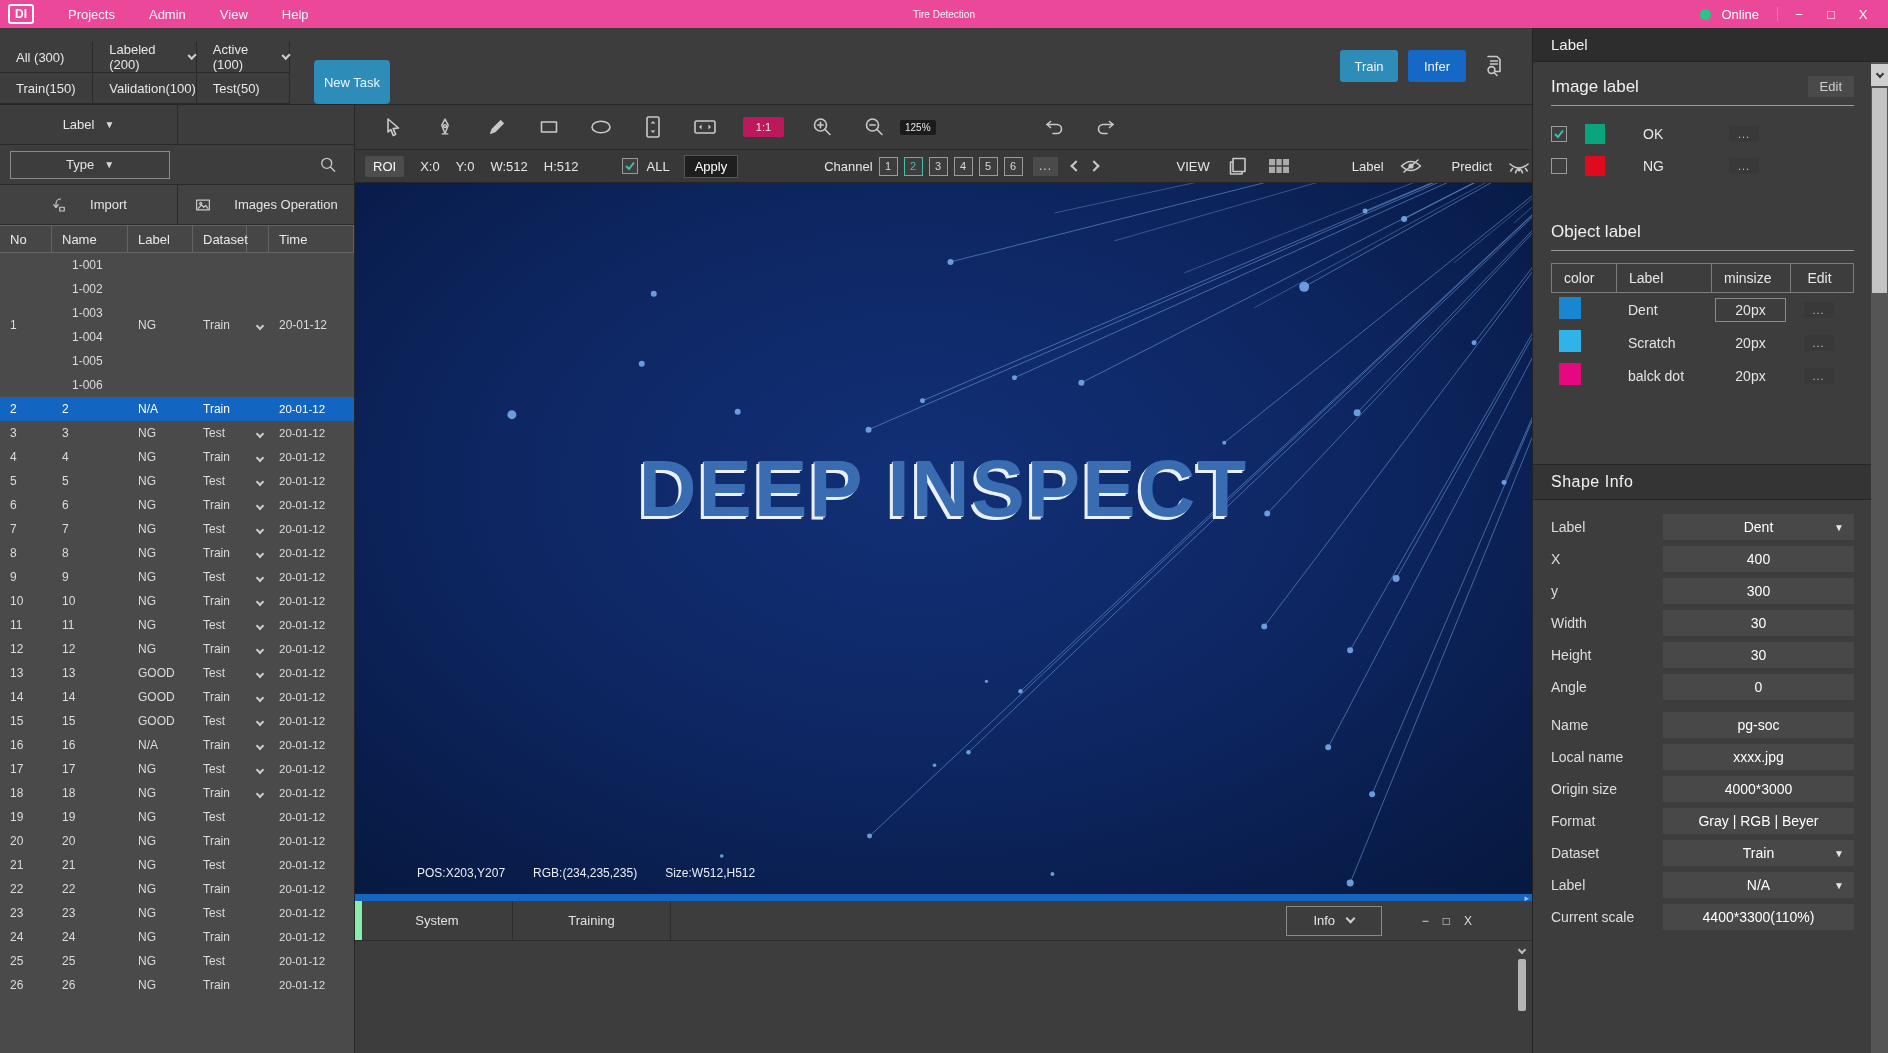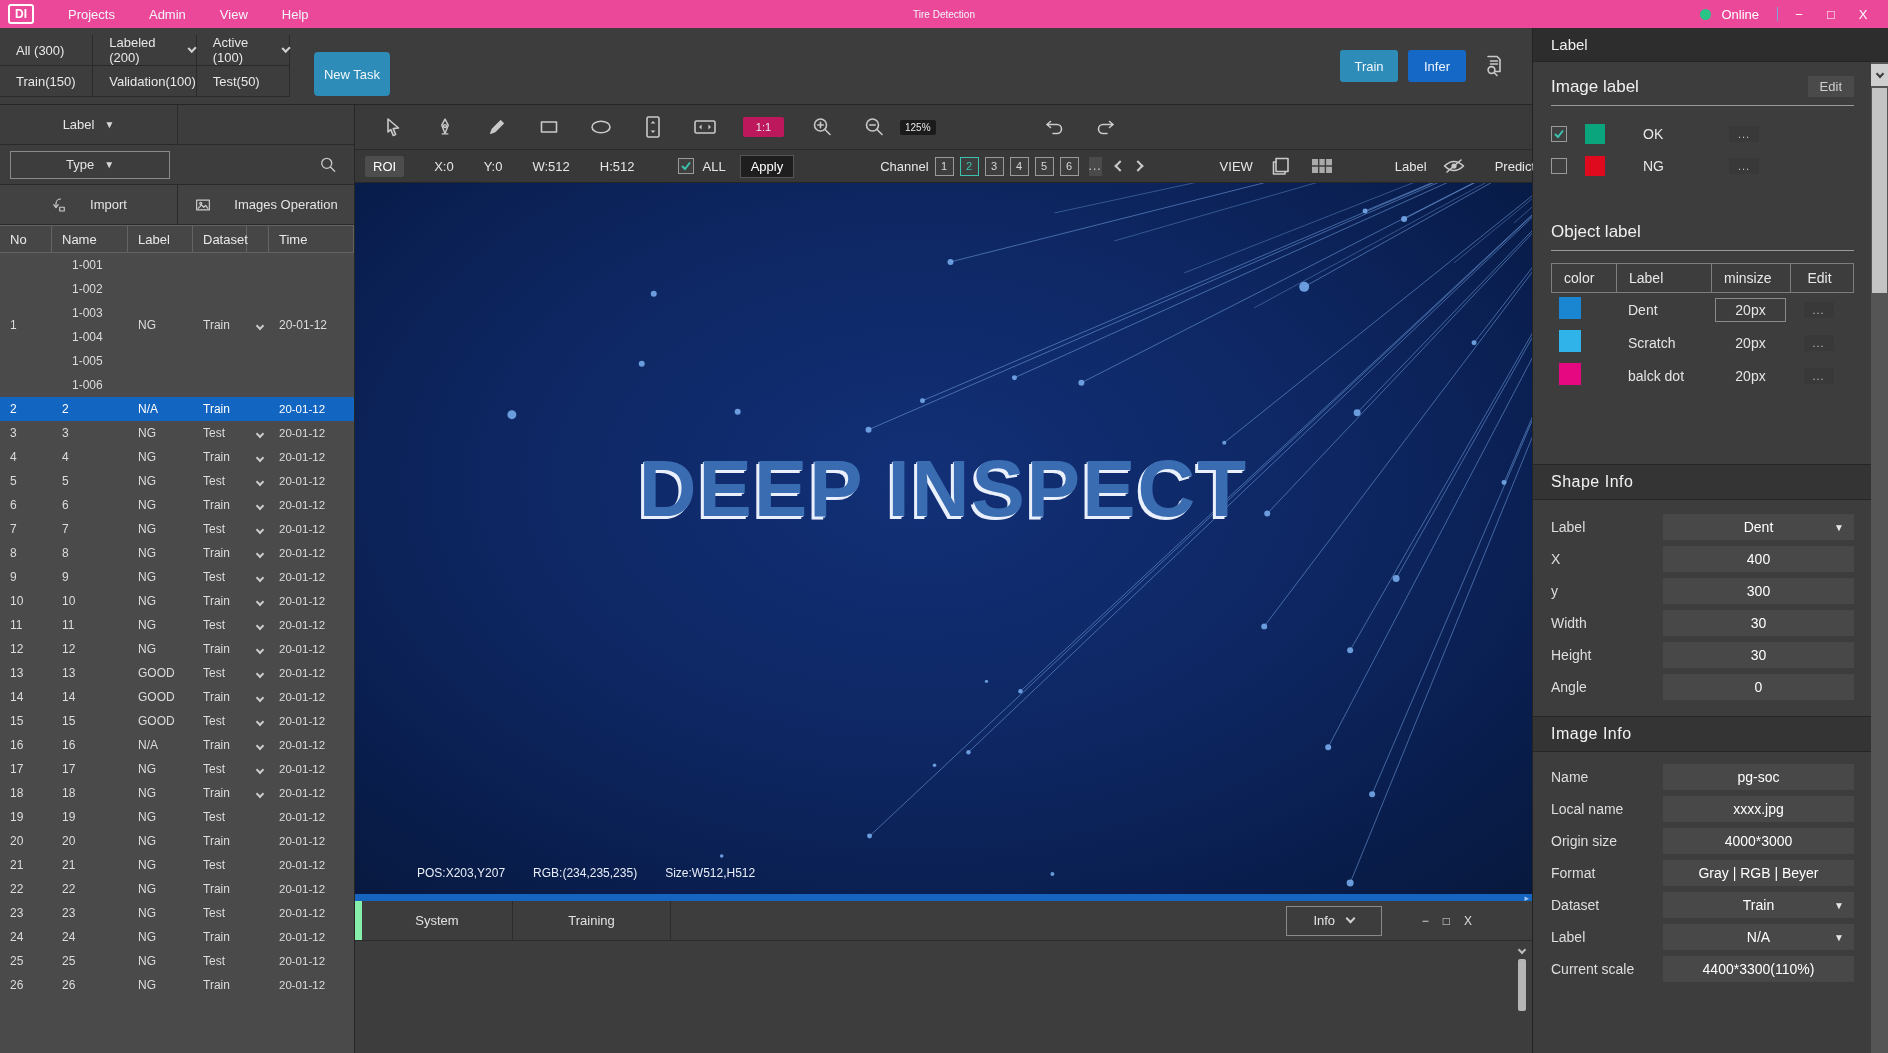--- a/index.html
+++ b/index.html
@@ -16,21 +16,21 @@
   .menubar-right { margin-left:auto; display:flex; align-items:center; gap:10px; padding-right:14px; }
   .online-dot { width:11px; height:11px; border-radius:50%; background:#29c487; display:inline-block; }
   .online-txt { font-size:13px; margin-right:8px; }
   .mb-sep { width:1px; height:14px; background:#7aa6dc; }
   .winbtn { font-size:13px; width:22px; text-align:center; color:#fff; }
 
   .body-row { flex:1; display:flex; min-height:0; }
   .main-col { width:1533px; display:flex; flex-direction:column; border-right:1px solid #222; }
 
   
-  .topband { height:77px; background:#3d3d3d; display:flex; align-items:center; border-bottom:1px solid #262626; flex:0 0 77px; }
+  .topband { height:77px; background:#3d3d3d; display:flex; align-items:flex-end; border-bottom:1px solid #262626; flex:0 0 77px; }
   .filter-grid { width:290px; display:grid; grid-template-columns:repeat(3,1fr); grid-template-rows:1fr 1fr; flex:0 0 290px; }
   .filter-cell { border-right:1px solid #2a2a2a; border-bottom:1px solid #2a2a2a; display:flex; align-items:center;
                  padding-left:16px; font-size:13px; color:#e8e8e8; gap:8px; background:#3d3d3d; }
   .chev { width:7px; height:7px; border-right:2px solid #cfcfcf; border-bottom:2px solid #cfcfcf; transform:rotate(45deg); display:inline-block; margin-top:-4px; }
   .btn-teal { background:#2e8cb8; color:#eef7fb; border:none; border-radius:4px; font-size:13px; font-family:inherit; }
   .newtask { width:76px; height:44px; margin:16px 0 0 24px; }
   .topband-spacer { flex:1; }
   .train-btn { width:58px; height:32px; align-self:center; border-radius:3px; }
   .infer-btn { width:58px; height:32px; align-self:center; margin-left:10px; background:#1568c6; color:#eef4fd; border:none; border-radius:3px; font-size:13px; font-family:inherit; }
   .docsearch { align-self:center; margin:0 26px 0 16px; }
@@ -66,21 +66,21 @@
   
   .center-col { flex:1; display:flex; flex-direction:column; min-width:0; }
   .toolbar1 { height:45px; flex:0 0 45px; background:#3a3a3a; border-bottom:1px solid #2a2a2a; display:flex; align-items:center; padding-left:24px; gap:24px; }
   .tool { width:28px; height:28px; display:flex; align-items:center; justify-content:center; }
   .one2one { width:41px; height:20px; background:#be185d; color:#e8e8e8; font-size:11px; display:flex; align-items:center; justify-content:center; border-radius:2px; }
   .zoombadge { background:#1b1b1b; color:#e6e6e6; font-size:10px; padding:2px 5px; border-radius:2px; margin-left:-12px; }
   .undo-gap { width:56px; }
 
   .toolbar2 { height:33px; flex:0 0 33px; background:#383838; border-bottom:1px solid #262626; display:flex; align-items:center; font-size:13px; color:#e6e6e6; }
   .roibtn { background:#4d4d4d; color:#fff; padding:3px 8px; border-radius:2px; margin-left:10px; }
-  .coord { margin-left:30px; }
+  .coord { margin-left:16px; }
   .allcheck { margin-left:44px; display:flex; align-items:center; gap:8px; }
   .cbox { width:16px; height:16px; border:1px solid #9a9a9a; background:#3f3f3f; display:flex; align-items:center; justify-content:center; }
   .applybtn { background:#1e1e1e; color:#fff; border:1px solid #555; padding:3px 10px; margin-left:14px; font-size:13px; font-family:inherit; }
   .chan-label { margin-left:86px; }
   .chanbtn { width:19px; height:19px; border:1px solid #9a9a9a; color:#d8d8d8; font-size:11px; display:flex; align-items:center; justify-content:center; margin-left:6px; background:#3d3d3d; }
   .chanbtn.active { border-color:#3bc3ad; color:#3bc3ad; }
   .morebtn { width:26px; height:19px; background:#4a4a4a; color:#cfcfcf; display:flex; align-items:center; justify-content:center; margin-left:10px; font-size:12px; letter-spacing:1px; }
   .navarrows { margin-left:14px; display:flex; gap:10px; }
   .arr { width:8px; height:8px; border-left:2px solid #c9c9c9; border-bottom:2px solid #c9c9c9; display:inline-block; }
   .arr.left { transform:rotate(45deg); }
@@ -805,21 +805,20 @@
             <div class="field-row">
               <span class="field-label">Height</span>
               <span class="field-input">30</span>
             </div>
             <div class="field-row">
               <span class="field-label">Angle</span>
               <span class="field-input">0</span>
             </div>
           </div>
 
-        <div class="barhead img-bar">Image Info</div>
         <div class="image-fields" id="image-fields">
             <div class="field-row">
               <span class="field-label">Name</span>
               <span class="field-input">pg-soc</span>
             </div>
             <div class="field-row">
               <span class="field-label">Local name</span>
               <span class="field-input">xxxx.jpg</span>
             </div>
             <div class="field-row">

